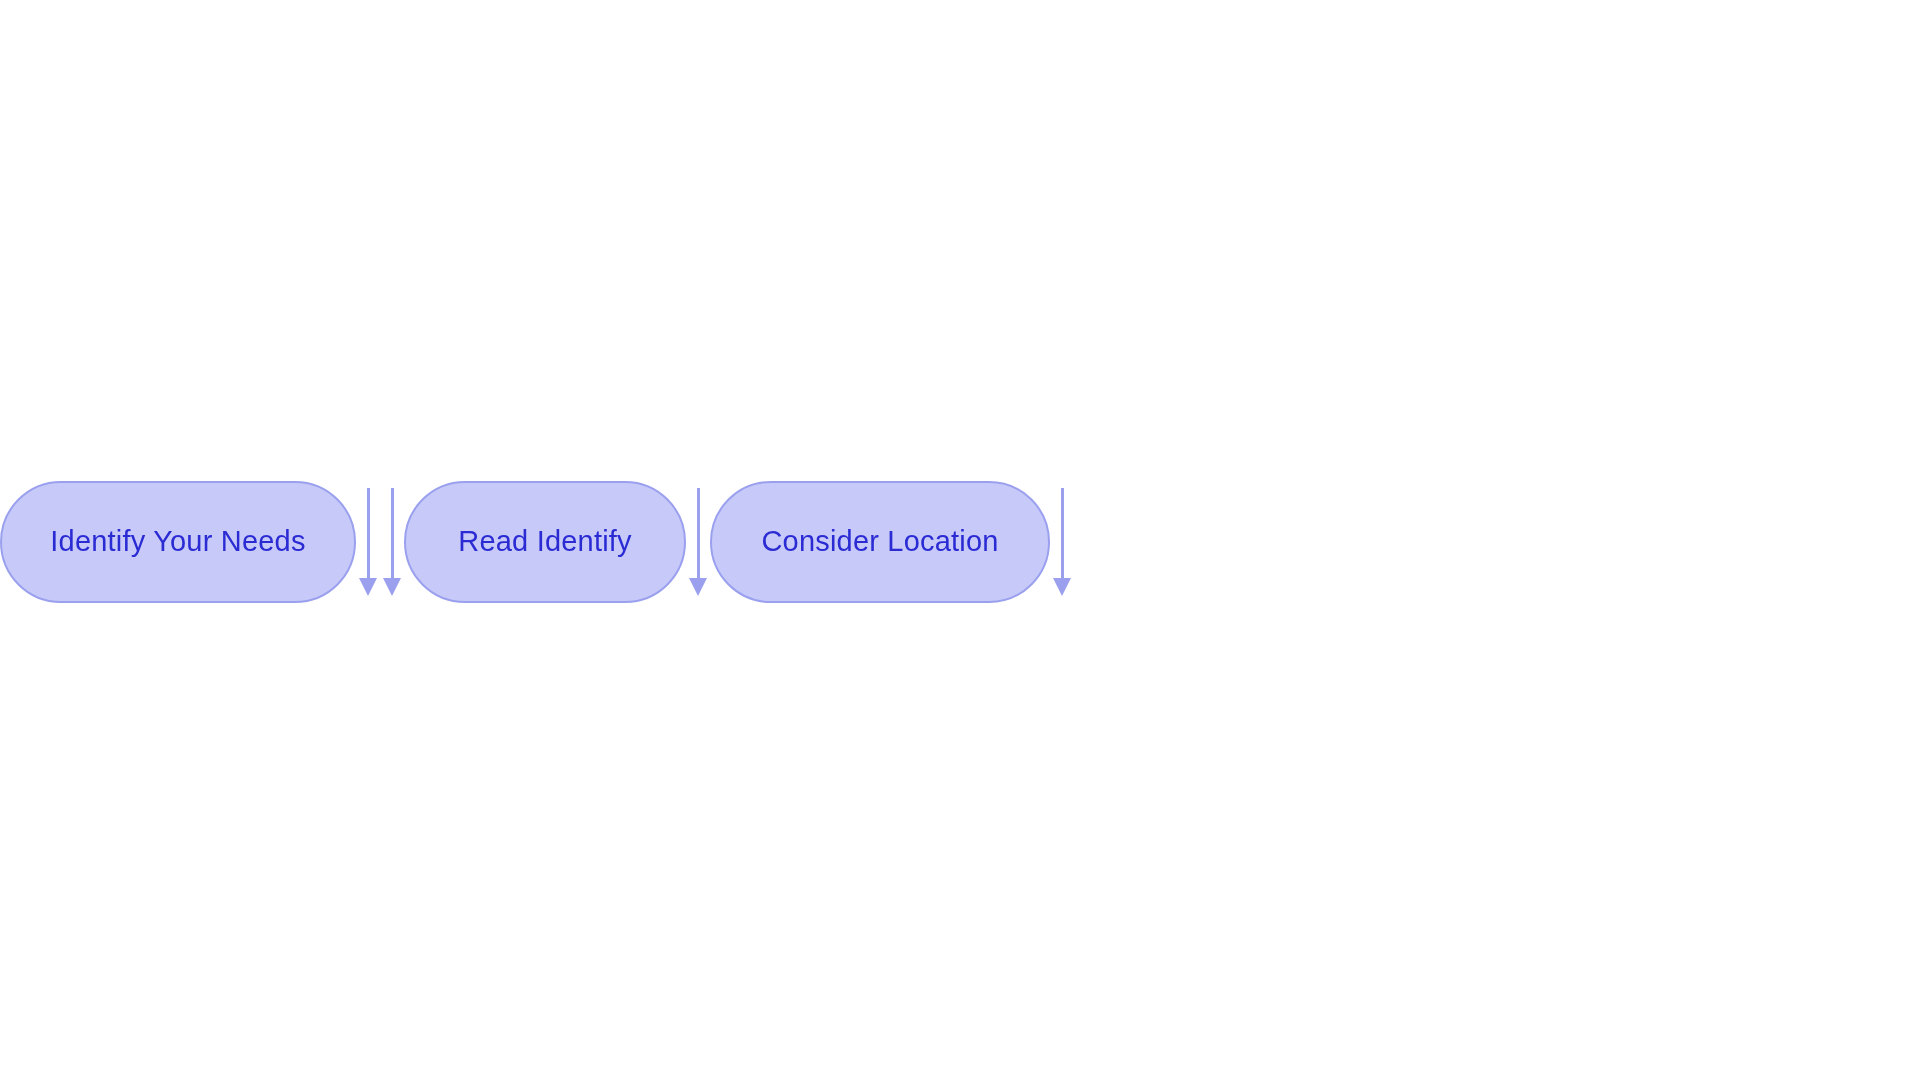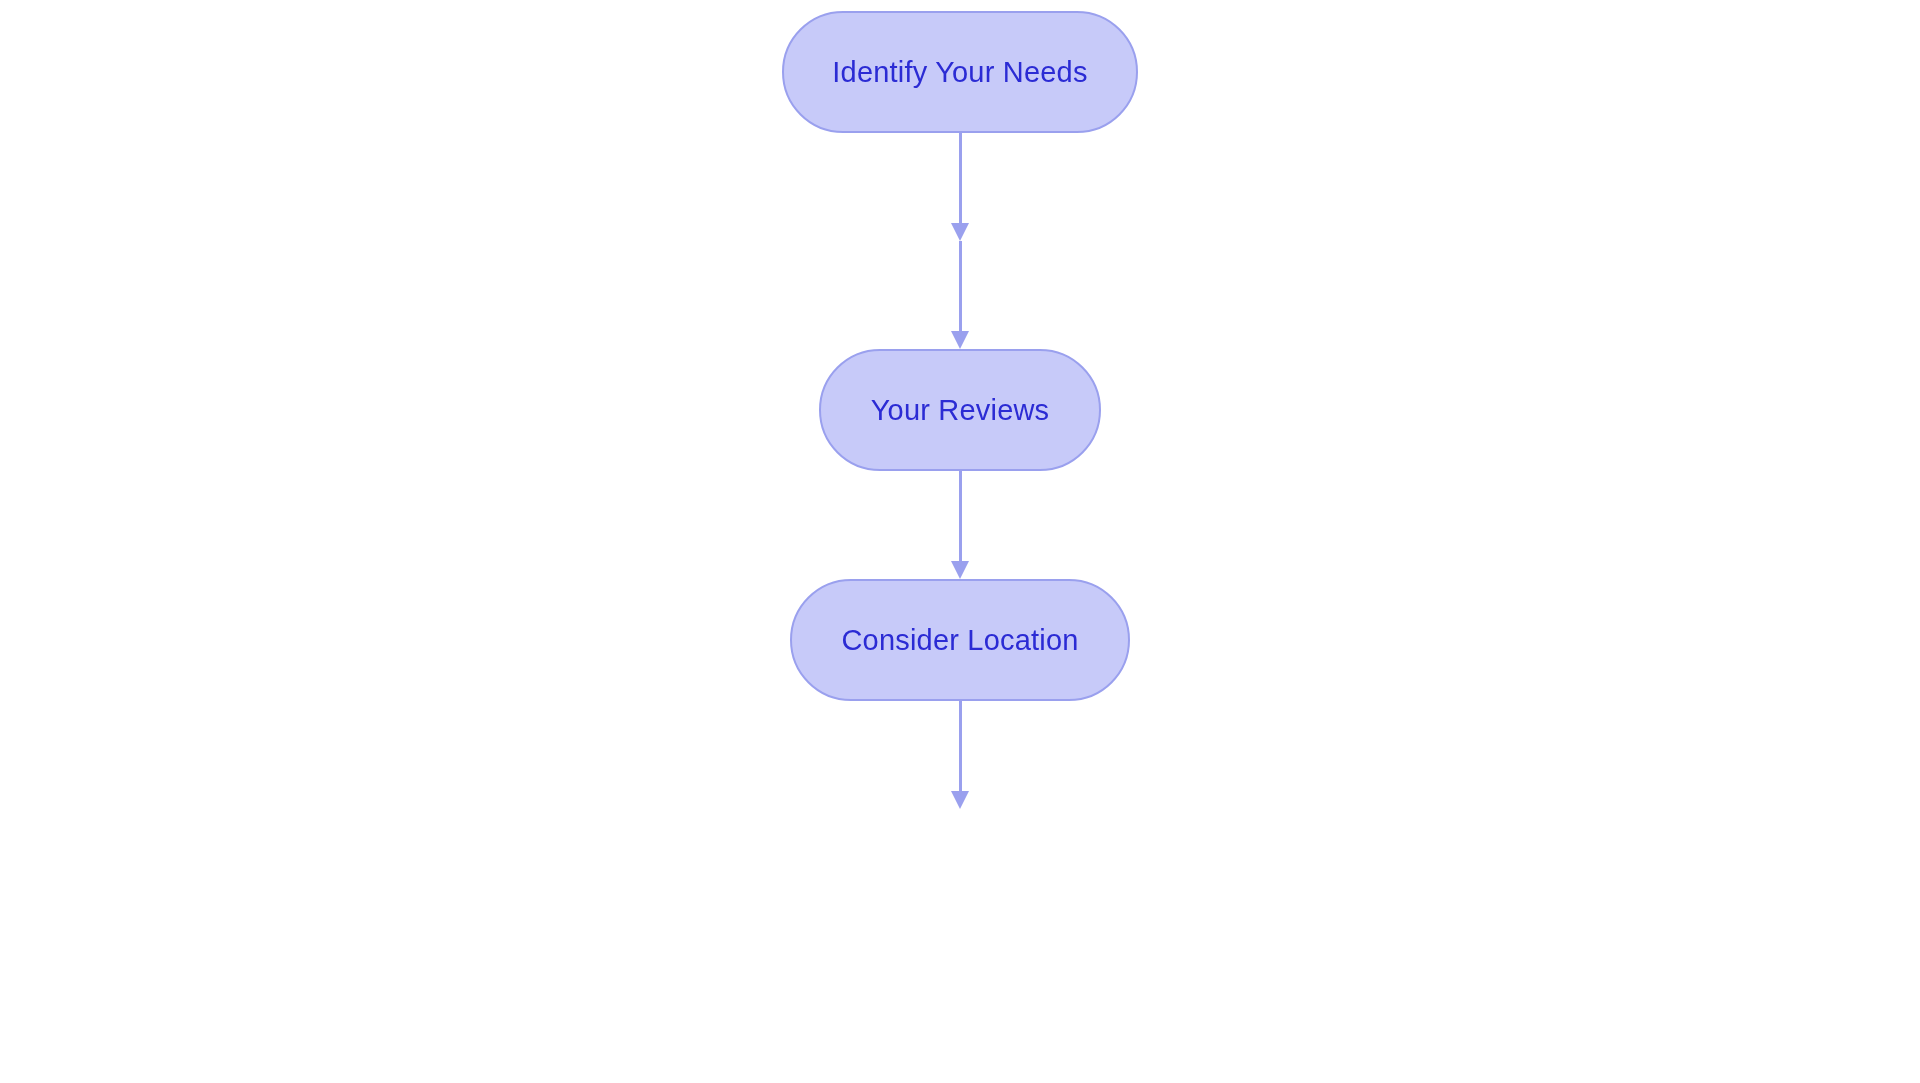--- a/index.html
+++ b/index.html
@@ -20,21 +20,21 @@
     height: 1083px;
     background: #ffffff;
   }
   .flow-column {
     position: absolute;
     left: 0;
     top: 0;
     width: 1920px;
     height: 1083px;
     display: flex;
-    flex-direction: column;
+    flex-direction: row;
     align-items: center;
     justify-content: flex-start;
   }
   .flow-node {
     box-sizing: border-box;
     height: 122px;
     border-radius: 61px;
     background: #c7caf9;
     border: 2px solid #9aa0ee;
     display: flex;
@@ -99,21 +99,21 @@
       <div class="connector-arrowhead"></div>
     </div>
 
 
     <div class="flow-connector conn-h">
       <div class="connector-line"></div>
       <div class="connector-arrowhead"></div>
     </div>
 
     <div class="flow-node node-w-3">
-      <span class="flow-node-label">Your Reviews</span>
+      <span class="flow-node-label">Read Identify</span>
     </div>
 
     <div class="flow-connector conn-h">
       <div class="connector-line"></div>
       <div class="connector-arrowhead"></div>
     </div>
 
     <div class="flow-node node-w-4">
       <span class="flow-node-label">Consider Location</span>
     </div>

